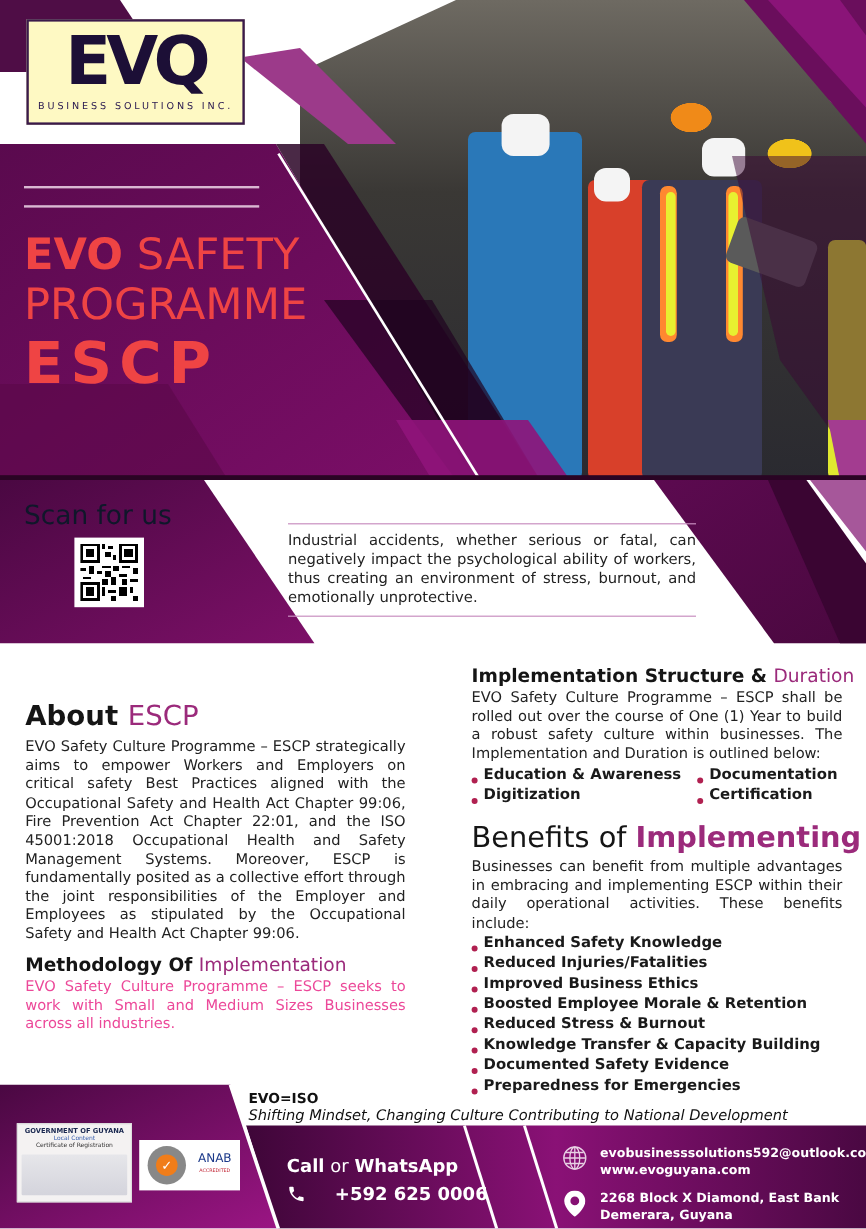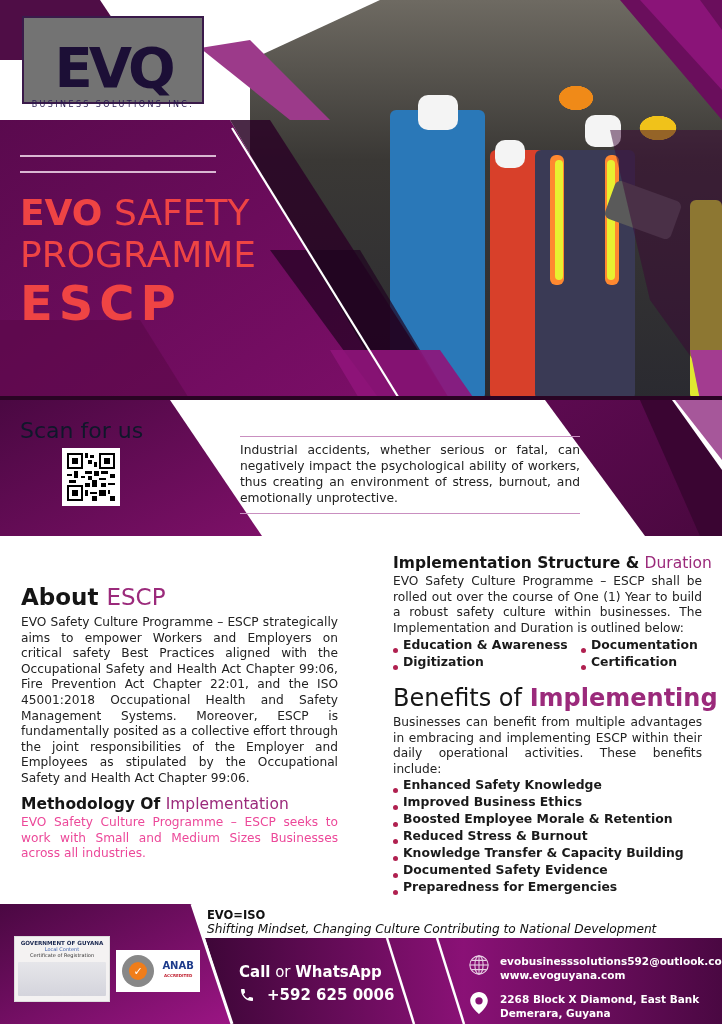--- a/index.html
+++ b/index.html
@@ -11,21 +11,21 @@
 .photo{position:absolute;left:250px;top:0;width:472px;height:400px;
  background:
   radial-gradient(ellipse 40px 24px at 464px 78px,#f2f2f2 60%,transparent 62%),
   radial-gradient(ellipse 40px 24px at 598px 94px,#eeeeee 60%,transparent 62%),
   radial-gradient(ellipse 30px 20px at 508px 122px,#f0c21a 60%,transparent 62%),
   radial-gradient(ellipse 30px 20px at 408px 128px,#f0c21a 60%,transparent 62%),
   radial-gradient(ellipse 28px 20px at 326px 98px,#f08a18 60%,transparent 62%),
   linear-gradient(180deg,#6e6a62 0%,#3a3835 40%,#2a2a30 100%);}
 .photo .p{position:absolute;border-radius:6px}
 .hero-svg{position:absolute;left:0;top:0}
-.logo-box{position:absolute;left:22px;top:16px;width:182px;height:88px;border:2px solid #3a1a4a;background:#737373;padding:20px 6px}
+.logo-box{position:absolute;left:22px;top:16px;width:182px;height:88px;border:2px solid #3a1a4a;background:#fef9c3;padding:4px 6px}
 .logo-mark{font-family:"DejaVu Sans",sans-serif;font-weight:bold;font-size:56px;line-height:60px;color:#1c0f36;letter-spacing:-4px;text-align:center}
 .logo-sub{font-size:8px;letter-spacing:2.4px;color:#2a1a50;text-align:center;margin-top:2px;white-space:nowrap}
 .hr-line{position:absolute;left:20px;height:1.5px;background:#d9b8d2;width:196px}
 .title{position:absolute;left:20px;top:192px;color:#ef4444;font-family:"DejaVu Sans",sans-serif;line-height:42px}
 .title .l{font-size:36px;white-space:nowrap}
 .title .b{font-weight:bold}
 .title .escp{font-size:48px;font-weight:bold;letter-spacing:6px;line-height:54px}
 
 .scan{position:absolute;left:20px;top:418px;color:#0f172a;font-size:22px}
 .qr{position:absolute;left:62px;top:448px;width:58px;height:58px;background:#fff;padding:5px}
@@ -52,25 +52,25 @@
 .evo-iso{position:absolute;left:207px;top:908px;font-size:11.5px;font-weight:bold;color:#111}
 .tagline{position:absolute;left:207px;top:922px;font-size:12.2px;font-style:italic;color:#111;white-space:nowrap}
 
 .footer-svg{position:absolute;left:0;top:900px}
 .cert{position:absolute;left:14px;top:936px;width:96px;height:66px;background:#f4f2f2;border:1px solid #ddd;padding:3px;font-size:5px;color:#333;text-align:center}
 .cert .g{font-weight:bold;font-size:5.6px;color:#1a2850}
 .cert .lc{color:#3a60b0;font-size:5px}
 .badges{position:absolute;left:116px;top:950px;width:84px;height:42px;background:#fff;display:flex;align-items:center;justify-content:space-around;padding:2px}
 .sgs{width:32px;height:32px;border-radius:50%;background:#888;display:flex;align-items:center;justify-content:center}
 .sgs span{width:18px;height:18px;border-radius:50%;background:#f07d1a;color:#fff;font-size:11px;font-weight:bold;display:flex;align-items:center;justify-content:center}
-.anab{font-size:10px;font-weight:bold;color:#1c3a8a;text-align:center;line-height:10px}
+.anab{font-size:10px;font-weight:normal;color:#1c3a8a;text-align:center;line-height:10px}
 .anab small{display:block;font-size:4px;color:#c02030}
 .call{position:absolute;left:239px;top:963px;color:#fff;font-size:15px;white-space:nowrap}
 .call b{font-weight:bold}
-.phone{position:absolute;left:239px;top:986px;color:#fff;font-size:15px;font-weight:bold;white-space:nowrap;display:flex;align-items:center;gap:12px}
+.phone{position:absolute;left:239px;top:986px;color:#fff;font-size:15px;font-weight:bold;white-space:nowrap;display:flex;align-items:center;gap:24px}
 .contact{position:absolute;left:468px;top:954px;color:#fff;font-size:10.5px;font-weight:bold;line-height:14px}
 .contact .row{display:flex;align-items:flex-start;gap:10px;margin-bottom:10px}
 .ic{width:22px;height:22px;flex:none;display:flex;align-items:center;justify-content:center}
 </style>
 </head>
 <body>
 
 <div class="page">
 
   <div class="hero">
@@ -228,20 +228,24 @@
 
   <div class="ben-h"><span>Benefits of </span><b>Implementing</b></div>
   <div class="ben-p">Businesses can benefit from multiple advantages in embracing and implementing ESCP within their daily operational activities. These benefits include:</div>
   <div class="ben-list">
     <div class="bul">
         <span class="dot"></span>
         <span>Enhanced Safety Knowledge</span>
       </div>
     <div class="bul">
         <span class="dot"></span>
+        <span>Reduced Injuries/Fatalities</span>
+      </div>
+    <div class="bul">
+        <span class="dot"></span>
         <span>Improved Business Ethics</span>
       </div>
     <div class="bul">
         <span class="dot"></span>
         <span>Boosted Employee Morale &amp; Retention</span>
       </div>
     <div class="bul">
         <span class="dot"></span>
         <span>Reduced Stress &amp; Burnout</span>
       </div>

